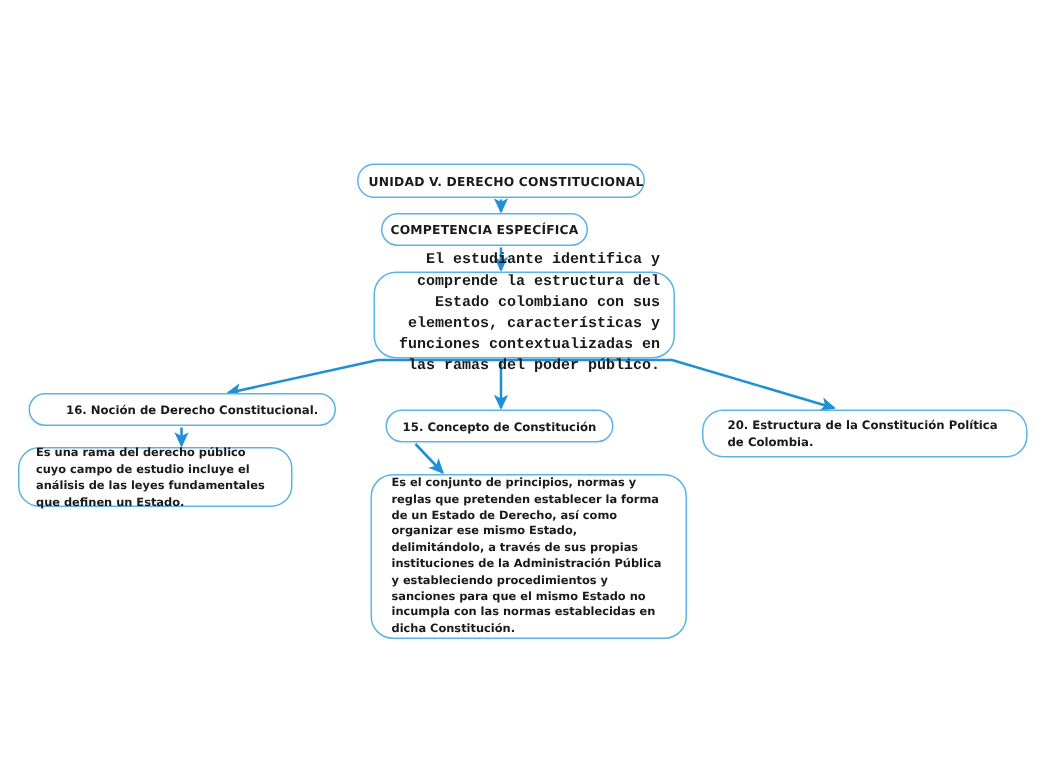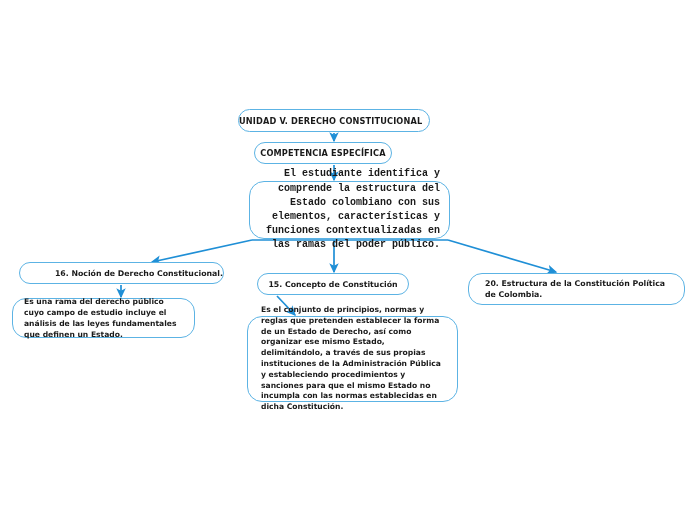--- a/index.html
+++ b/index.html
@@ -54,21 +54,21 @@
 
   
 
   #n-unidad {
     left: 238px;  top: 109px;  width: 192px;  height: 23px;
     border-radius: 12px;
   }
   #n-unidad .txt {
     font-size: 8.2px;
     letter-spacing: 0.15px;
-    text-align: left;
+    text-align: right;
   }
 
   #n-competencia {
     left: 254px;  top: 142px;  width: 138px;  height: 22px;
     border-radius: 11px;
   }
   #n-competencia .txt {
     font-size: 8.2px;
     letter-spacing: 0.15px;
     text-align: center;
@@ -86,21 +86,22 @@
     padding: 0 9px 0 11px;
     font-family: Liberation Mono, monospace;
   }
 
   #n-t16 {
     left: 19px;  top: 262px;  width: 205px;  height: 22px;
     border-radius: 11px;
   }
   #n-t16 .txt {
     font-size: 7.8px;
-    text-align: right;
+    text-align: left;
+    padding-left: 24px;
   }
 
   #n-d16 {
     left: 12px;  top: 298px;  width: 183px;  height: 40px;
     border-radius: 14px;
   }
   #n-d16 .txt {
     font-size: 7.6px;
     line-height: 1.45;
     text-align: left;
@@ -110,21 +111,21 @@
   #n-t17 {
     left: 257px;  top: 273px;  width: 152px;  height: 22px;
     border-radius: 11px;
   }
   #n-t17 .txt {
     font-size: 7.8px;
     text-align: center;
   }
 
   #n-d17 {
-    left: 247px;  top: 316px;  width: 211px;  height: 86px;
+    left: 247px;  top: 316px;  width: 211px;  height: 110px;
     border-radius: 15px;
   }
   #n-d17 .txt {
     font-size: 7.6px;
     line-height: 1.42;
     text-align: left;
     padding: 0 9px 0 13px;
   }
 
   #n-t18 {

